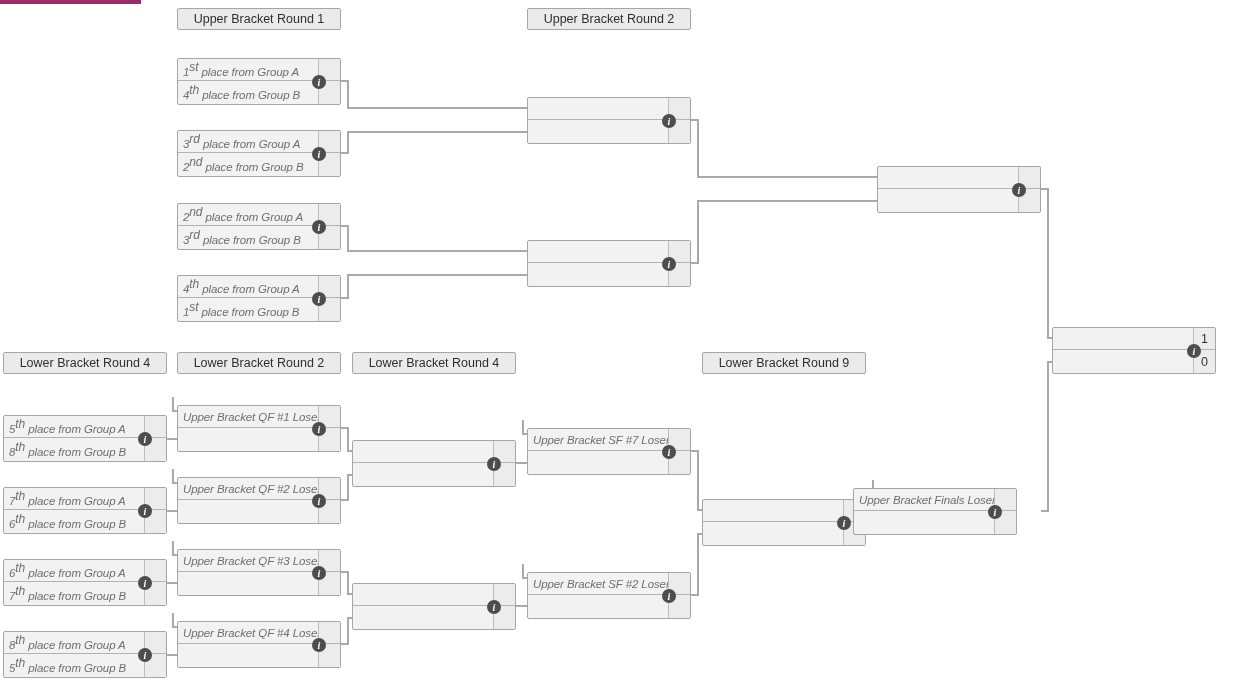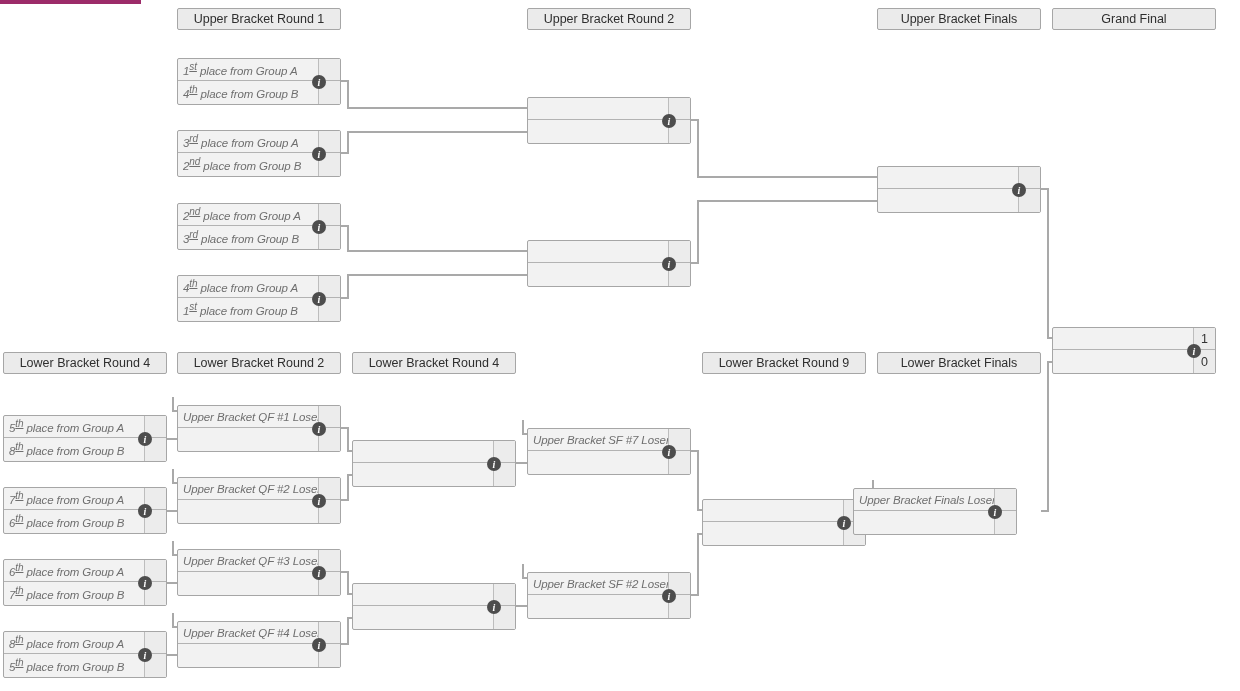--- a/index.html
+++ b/index.html
@@ -19,45 +19,42 @@
     position:absolute; width:164px; height:47px; box-sizing:border-box;
     background:#f2f2f2; border:1px solid #a6a6a6; border-radius:2px;
     display:grid; grid-template-columns:1fr 21px; grid-template-rows:22px 1fr;
     z-index:2;
   }
   .cell { display:flex; align-items:center; overflow:hidden; box-sizing:border-box; }
   .cell.name { padding:0 5px; border-right:1px solid #bdbdbd; white-space:nowrap; }
   .cell.top { border-bottom:1px solid #b3b3b3; }
   .cell.scorecell { background:#ececec; justify-content:center; font-size:12.5px; color:#333; font-style:normal; }
   .seed { font-style:italic; font-size:11.5px; color:#6f6f6f; letter-spacing:-0.1px; }
-  sup.ord { font-size:10px; line-height:1;text-decoration:underline; }
+  sup.ord { font-size:12px; line-height:1; }
   .info {
     position:absolute; left:134px; top:16px; width:14px; height:14px;
     border-radius:50%; background:#4d4d4d; color:#fff;
     display:flex; align-items:center; justify-content:center;
     font-family:"Liberation Serif", serif; font-weight:bold; font-style:italic;
     font-size:10px; z-index:4; cursor:pointer;
   }
   .line { position:absolute; background:#a9a9a9; z-index:1; }
 </style>
 </head>
 <body>
 
 <div id="stage">
   <div class="topbar"></div>
 
   <div class="hdr" style="left:177px;top:8px">Upper Bracket Round 1</div>
   <div class="hdr" style="left:527px;top:8px">Upper Bracket Round 2</div>
-  <div class="hdr" style="left:877px;top:8px">Upper Bracket Finals</div>
-  <div class="hdr" style="left:1052px;top:8px">Grand Final</div>
   <div class="hdr" style="left:3px;top:352px">Lower Bracket Round 4</div>
   <div class="hdr" style="left:177px;top:352px">Lower Bracket Round 2</div>
   <div class="hdr" style="left:352px;top:352px">Lower Bracket Round 4</div>
   <div class="hdr" style="left:702px;top:352px">Lower Bracket Round 9</div>
-  <div class="hdr" style="left:877px;top:352px">Lower Bracket Finals</div>
 
   <div class="match" style="left:177px;top:58px">
     <div class="cell name top">
         <span class="seed"><span>1</span><sup class="ord">st</sup><span> place from Group A</span></span>
       </div>
     <div class="cell scorecell top"></div>
     <div class="cell name">
         <span class="seed"><span>4</span><sup class="ord">th</sup><span> place from Group B</span></span>
       </div>
     <div class="cell scorecell"></div>

